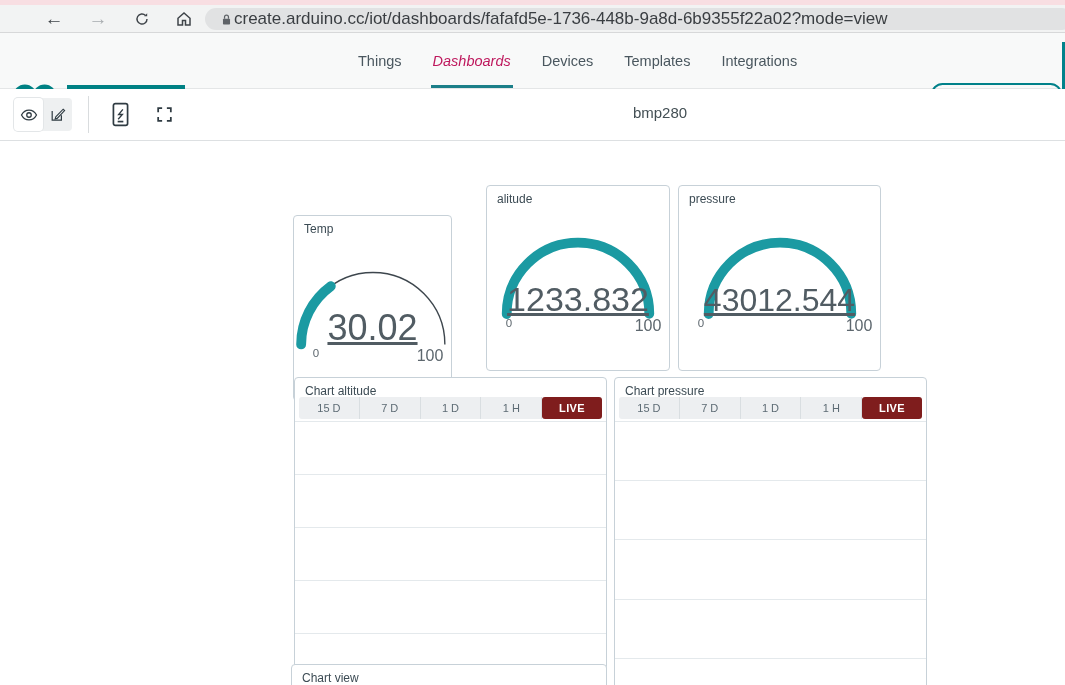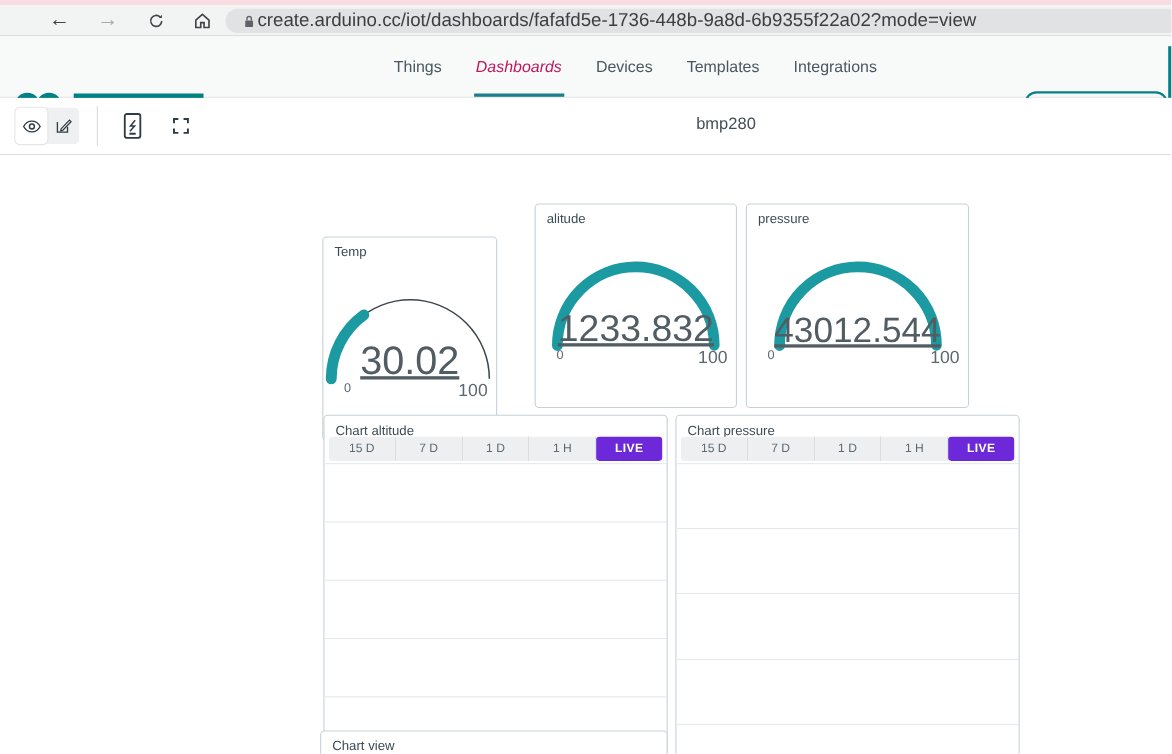--- a/index.html
+++ b/index.html
@@ -48,21 +48,21 @@
   .gauge-value { position:absolute; left:0; right:0; text-align:center; color:#515c63; line-height:1;text-decoration:underline; }
   .gv-0 { top:94px; font-size:36px; }
   .gv-1 { top:96px; font-size:34px; }
   .gv-2 { top:98px; font-size:32px; }
   .gauge-min { position:absolute; left:8px; top:131px; width:28px; text-align:center; font-size:11.5px; color:#5d676e; }
   .gauge-max { position:absolute; right:4px; top:131px; width:34px; text-align:center; font-size:16px; color:#5d676e; }
 
   .range-bar { position:absolute; left:4px; right:4px; top:19px; height:22px; display:flex; }
   .range-btn { flex:1; background:#edeff1; color:#5d6b74; font-size:11px; display:flex; align-items:center; justify-content:center; border-right:1px solid #d9dee1; cursor:pointer; }
   .range-btn:first-child { border-radius:3px 0 0 3px; }
-  .live-btn { flex:1; background:#6d28d9; color:#ffffff; font-weight:bold; font-size:11px; letter-spacing:0.4px; display:flex; align-items:center; justify-content:center; border-radius:3px; cursor:pointer; }
+  .live-btn { flex:1; background:#7f1d1d; color:#ffffff; font-weight:bold; font-size:11px; letter-spacing:0.4px; display:flex; align-items:center; justify-content:center; border-radius:3px; cursor:pointer; }
   .chart-grid { position:absolute; left:0; right:0; top:43px; bottom:0; display:flex; flex-direction:column; }
   .grid-row { flex:1; border-top:1px solid #e4e9ec; }
 </style>
 </head>
 <body>
 
 <div id="page">
 
   <div class="win-top-strip"></div>
   <div class="browser-bar">

